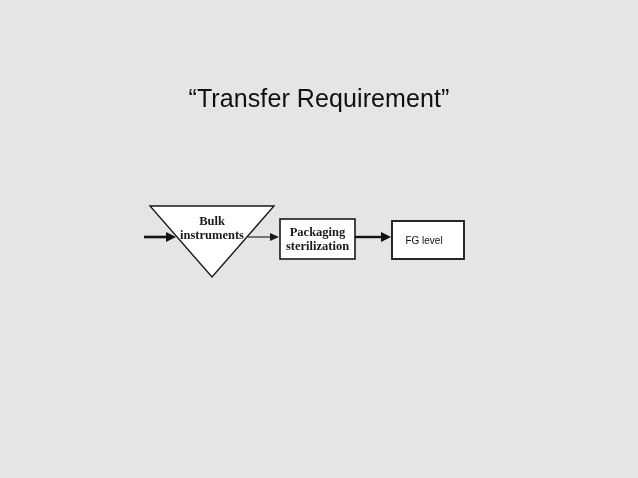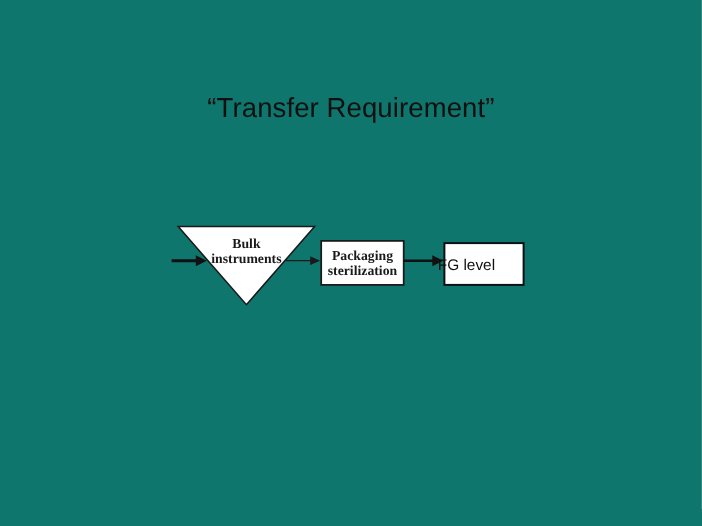--- a/index.html
+++ b/index.html
@@ -10,56 +10,56 @@
     width: 638px;
     height: 478px;
     background: #ffffff;
     font-family: "Liberation Sans", sans-serif;
     overflow: hidden;
     position: relative;
   }
   .slide {
     position: absolute;
     inset: 0;
-    background: #0f766e;
+    background: #e5e5e5;
   }
   .slide-title {
     position: absolute;
     left: 0;
     top: 84px;
     width: 638px;
     text-align: center;
     font-family: "Liberation Sans", sans-serif;
     font-size: 25px;
     font-weight: 400;
     color: #101010;
     letter-spacing: 0.1px;
     white-space: nowrap;
   }
   .diagram {
     position: absolute;
-    left: 136px;
+    left: 124px;
     top: 188px;
     width: 360px;
     height: 104px;
   }
   .diagram svg {
     display: block;
   }
   .fg-box-label {
     position: absolute;
     left: 388px;
     top: 221px;
     width: 72px;
     height: 38px;
     display: flex;
     align-items: center;
     justify-content: center;
     font-family: "Liberation Sans", sans-serif;
-    font-size: 14px;
+    font-size: 10px;
     color: #101010;
     pointer-events: none;
   }
   .caption {
     position: absolute;
     left: 0;
     top: 290px;
     width: 638px;
     text-align: center;
     font-family: "Liberation Sans", sans-serif;

